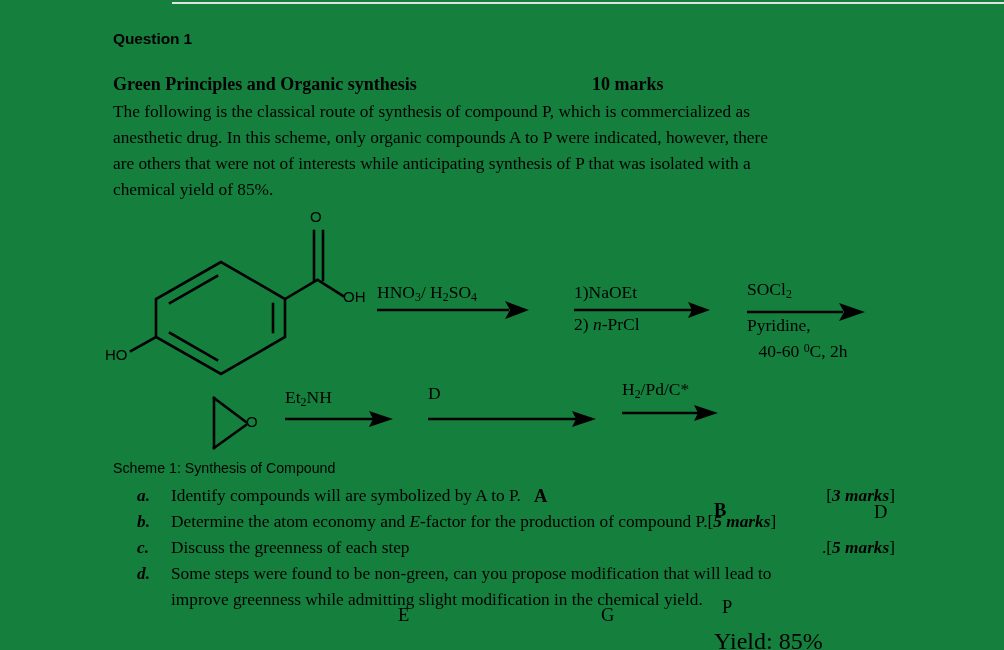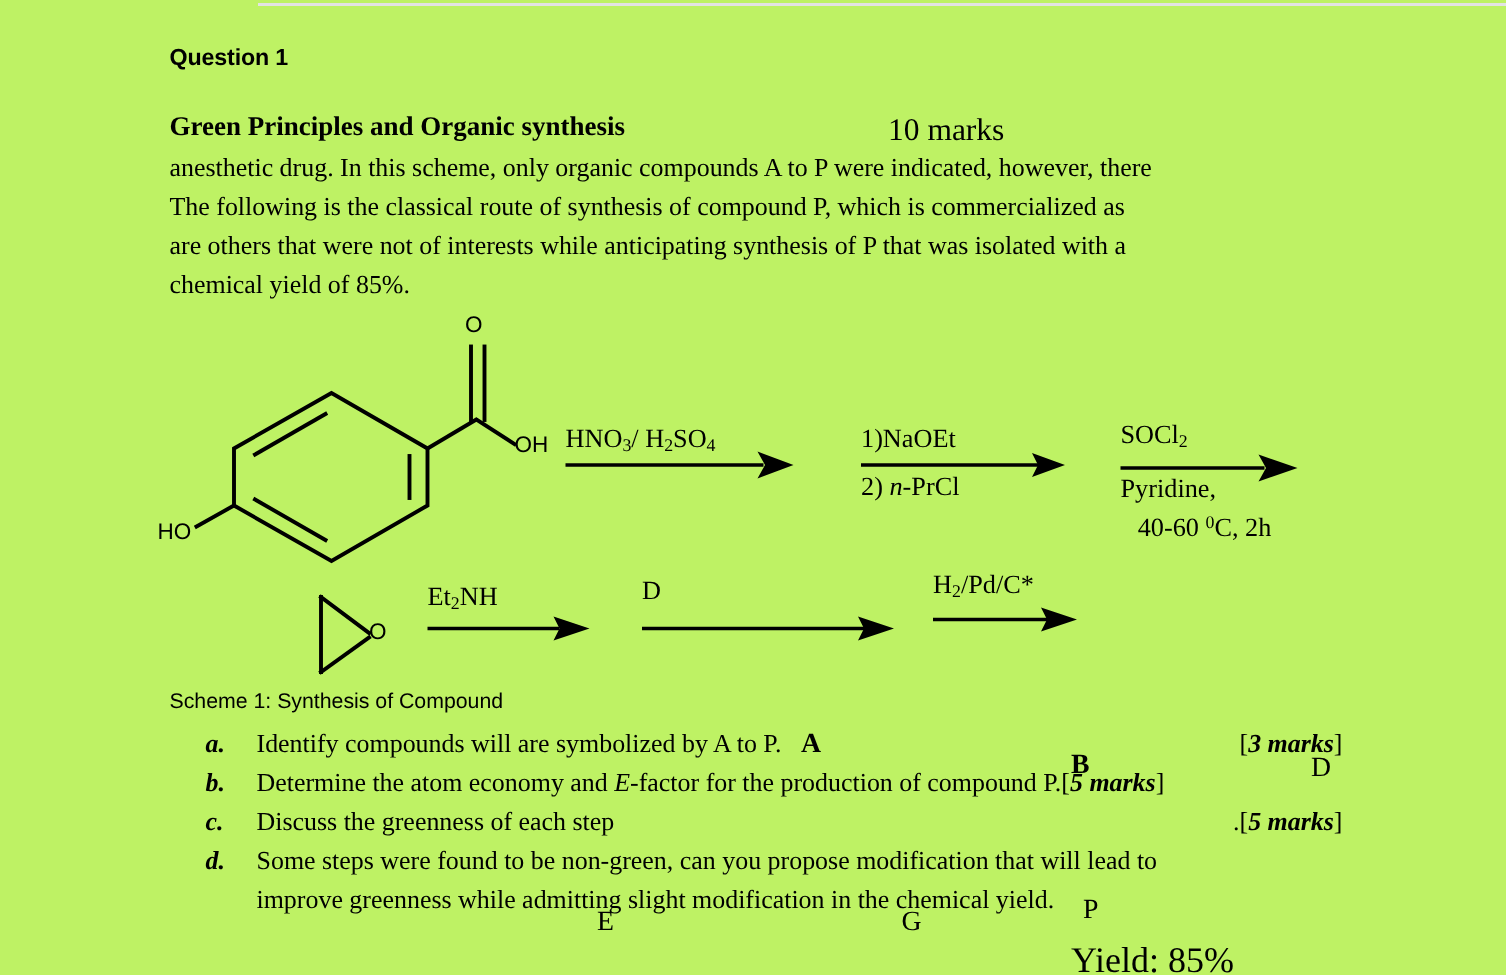--- a/index.html
+++ b/index.html
@@ -4,21 +4,21 @@
 <style>
   html, body {
     margin: 0;
     padding: 0;
     background: #ffffff;
   }
   #page {
     position: relative;
     width: 1004px;
     height: 650px;
-    background: #bef264;
+    background: #15803d;
     overflow: hidden;
     font-family: "Liberation Serif", serif;
     color: #000000;
   }
   .top-rule {
     position: absolute;
     left: 172px;
     top: 2px;
     width: 832px;
     height: 2px;
@@ -39,22 +39,22 @@
     position: absolute;
     left: 113px;
     top: 74px;
     font-weight: bold;
     font-size: 18px;
   }
   .marks10 {
     position: absolute;
     left: 592px;
     top: 74px;
-    font-weight: normal;
-    font-size: 21px;
+    font-weight: bold;
+    font-size: 18px;
   }
   .para {
     position: absolute;
     left: 113px;
     top: 99px;
     width: 782px;
     font-size: 17.3px;
     line-height: 26px;
     text-align: justify;
     text-justify: inter-word;
@@ -162,22 +162,22 @@
 
 <div id="page">
 
   <div class="top-rule"></div>
 
   <div class="qtitle">Question 1</div>
   <div class="subtitle">Green Principles and Organic synthesis</div>
   <div class="marks10">10 marks</div>
 
   <div class="para">
+    <span>The following is the classical route of synthesis of compound P, which is commercialized as</span>
     <span>anesthetic drug. In this scheme, only organic compounds A to P were indicated, however, there</span>
-    <span>The following is the classical route of synthesis of compound P, which is commercialized as</span>
     <span>are others that were not of interests while anticipating synthesis of P that was isolated with a</span>
     <span class="lastline">chemical yield of 85%.</span>
   </div>
 
   <div class="scheme">
 
     <div class="struct" style="left:118px; top:4px; width:260px; height:180px;">
       <svg width="260" height="180" viewBox="0 0 260 180">
         <g stroke="#000000" stroke-width="2.6" fill="none" stroke-linecap="square">
 

